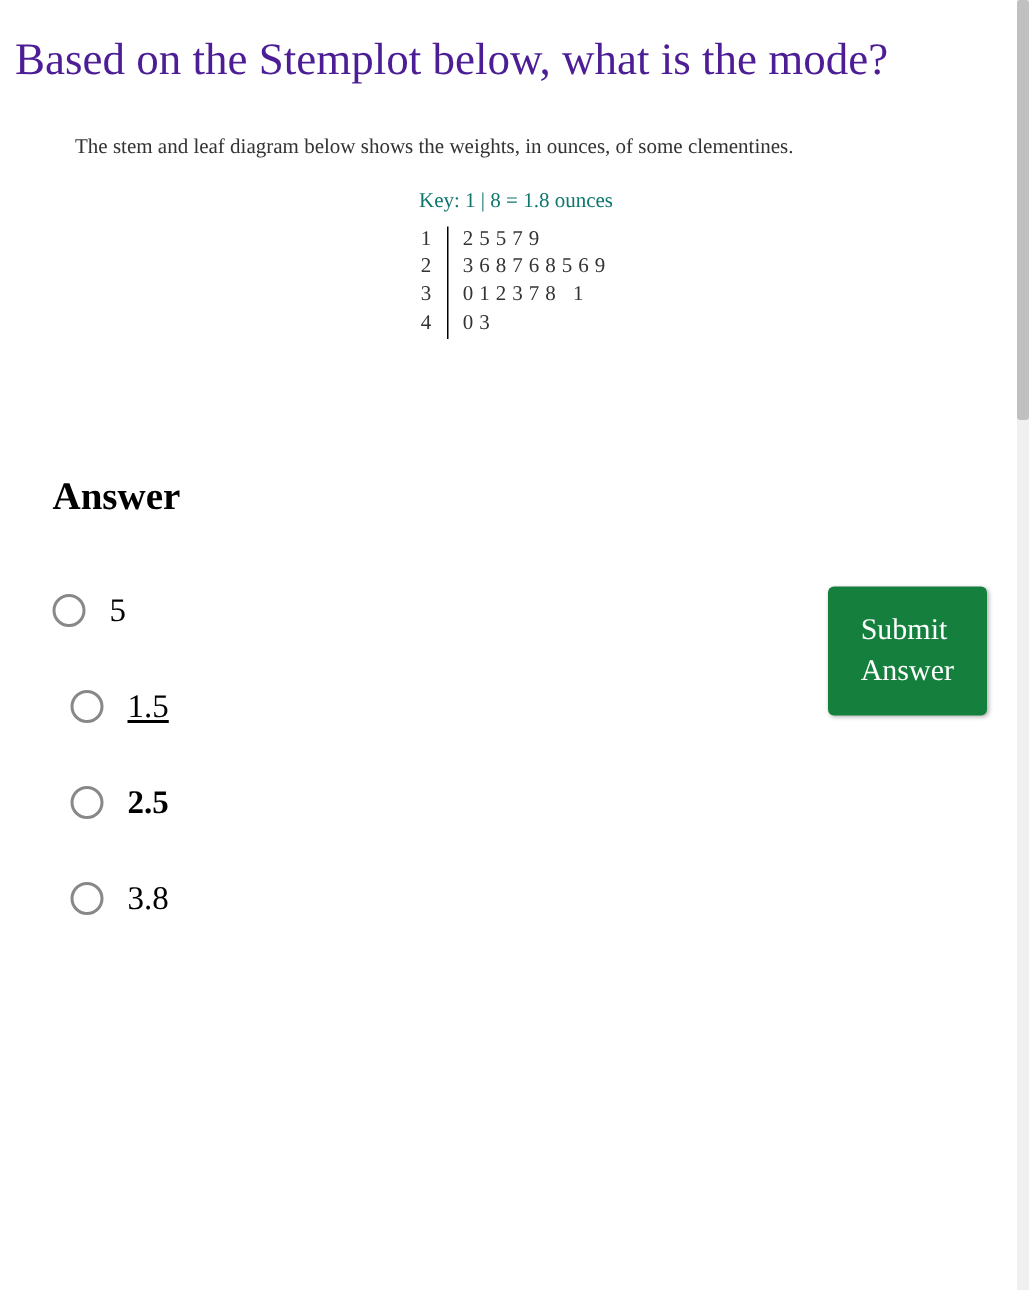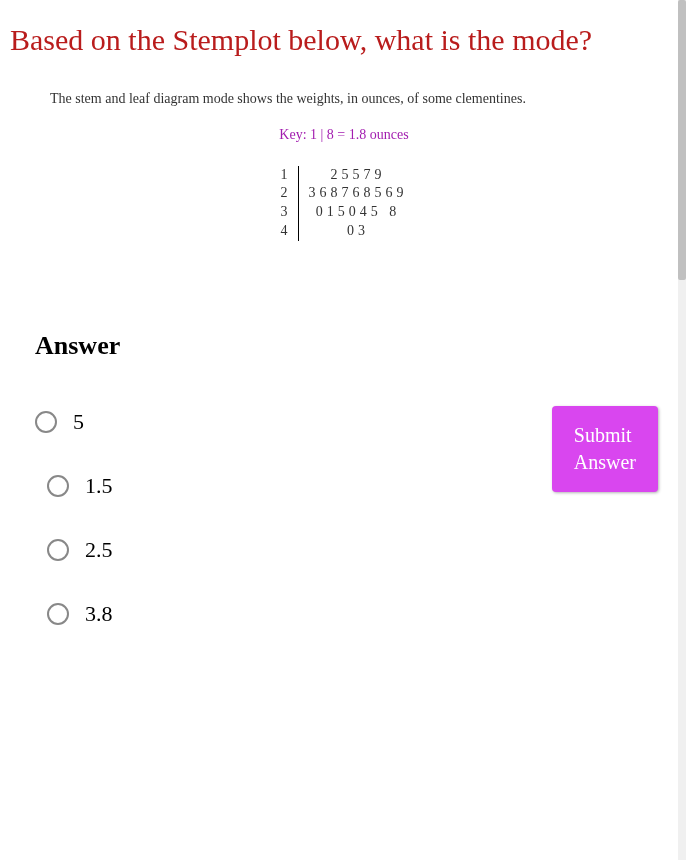--- a/index.html
+++ b/index.html
@@ -32,56 +32,56 @@
       position: absolute;
       top: 0;
       width: 100%;
       height: 280px;
       background: #c0c0c0;
       border-radius: 2px;
     }
     .question-title {
       font-size: 30px;
       line-height: 1.35;
-      color: #b91c1c;
+      color: #4c1d95;
       margin-bottom: 30px;
       font-weight: normal;
     }
     .description {
       font-size: 14px;
       color: #333;
       text-align: left;
       margin-bottom: 20px;
       padding-left: 40px;
     }
     .key-line {
       font-size: 14px;
-      color: #a21caf;
+      color: #0f766e;
       text-align: center;
-      margin-bottom: 23px;
+      margin-bottom: 8px;
     }
     .stemplot {
       display: flex;
       justify-content: center;
       margin-bottom: 60px;
     }
     .stemplot-inner {
       display: flex;
       font-family: Georgia, serif;
       font-size: 14px;
       color: #333;
     }
     .stems {
       text-align: right;
       padding-right: 10px;
       border-right: 1px solid #000;
       line-height: 1.35;
     }
     .leaves {
-      text-align: center;
+      text-align: left;
       padding-left: 10px;
       line-height: 1.35;
       letter-spacing: 4px;
     }
     .answer-section {
       padding: 30px 25px 10px 25px;
       position: relative;
     }
     .answer-heading {
       font-size: 26px;
@@ -106,62 +106,62 @@
       border: 2px solid #888;
       border-radius: 50%;
       flex-shrink: 0;
     }
     .option-label {
       font-size: 22px;
       color: #000;
     }
     .opt-0 { margin-left: 0px; }
     .opt-1 { margin-left: 12px; }
-    .opt-2 { margin-left: 12px; }
-    .opt-3 { margin-left: 12px; }
+    .opt-2 { margin-left: 12px; text-decoration: underline; }
+    .opt-3 { margin-left: 12px; font-weight: bold; }
     .opt-4 { margin-left: 12px; text-align: right; }
     .submit-btn {
       position: absolute;
       right: 20px;
       top: 105px;
-      background: #d946ef;
+      background: #15803d;
       color: #fff;
       border: none;
       padding: 16px 22px;
       font-size: 20px;
       font-family: Georgia, serif;
       text-align: left;
       line-height: 1.35;
       border-radius: 4px;
       cursor: pointer;
       box-shadow: 1px 1px 3px rgba(0,0,0,0.3);
     }
   </style>
 </head>
 <body>
 
 <div class="container">
   <h1 class="question-title">Based on the Stemplot below, what is the mode?</h1>
 
-  <p class="description">The stem and leaf diagram mode shows the weights, in ounces, of some clementines.</p>
+  <p class="description">The stem and leaf diagram below shows the weights, in ounces, of some clementines.</p>
 
   <p class="key-line">Key:   1  |  8  =  1.8 ounces</p>
 
   <div class="stemplot">
     <div class="stemplot-inner">
       <div class="stems">
         <div>1</div>
         <div>2</div>
         <div>3</div>
         <div>4</div>
       </div>
       <div class="leaves">
         <div>25579</div>
         <div>368768569</div>
-        <div>015045 8</div>
+        <div>012378 1</div>
         <div>03</div>
       </div>
     </div>
   </div>
 
   <div class="answer-section">
     <h2 class="answer-heading">Answer</h2>
 
     <div class="options">
       <label class="option opt-0">

